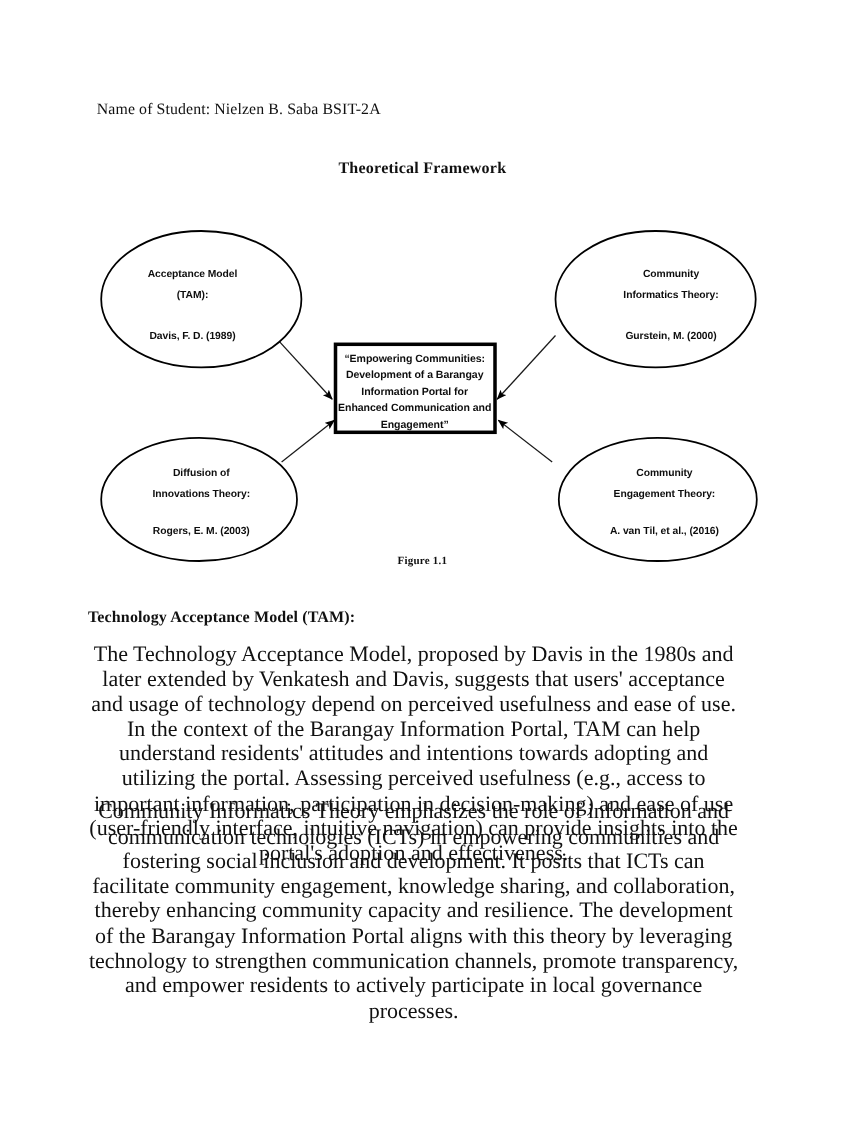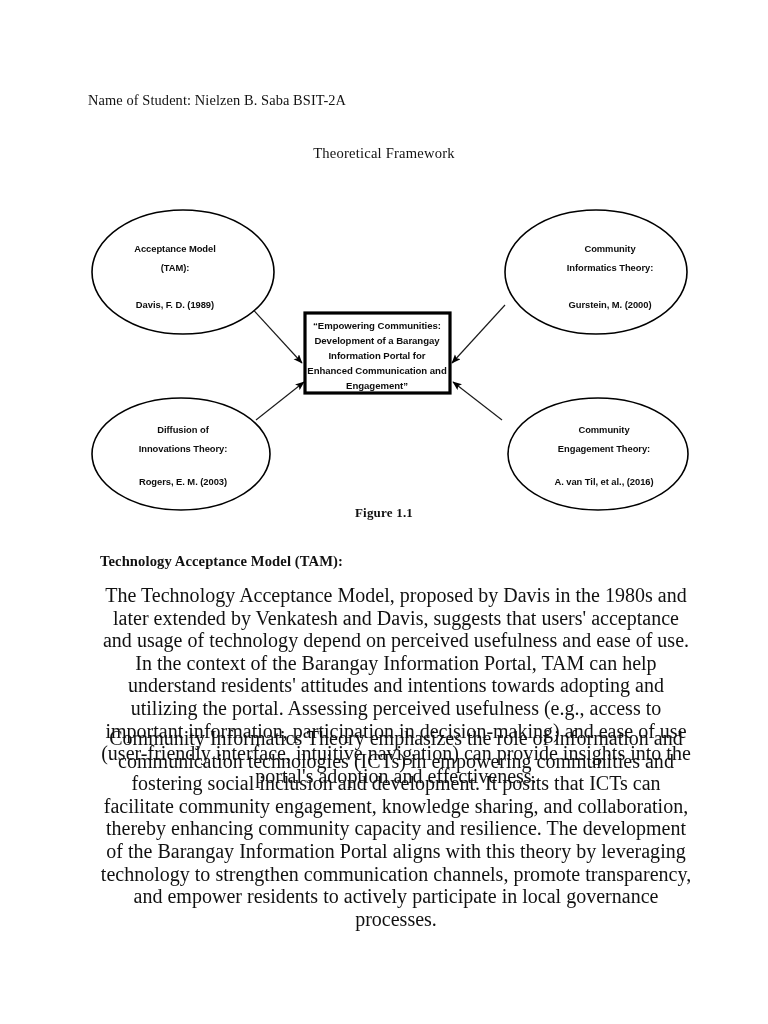--- a/index.html
+++ b/index.html
@@ -37,21 +37,21 @@
   }
 
   
   .framework-title {
     position: absolute;
     left: 0;
     right: 0;
     top: 145px;
     text-align: center;
     font-size: 14.6px;
-    font-weight: normal;
+    font-weight: bold;
     letter-spacing: 0.2px;
   }
 
   
   .diagram {
     position: absolute;
     left: 80px;
     top: 192px;
     width: 620px;
     height: 330px;
@@ -94,29 +94,29 @@
     fill: none;
   }
 
   
   .figure-caption {
     position: absolute;
     left: 0;
     right: 0;
     top: 505px;
     text-align: center;
-    font-size: 13px;
+    font-size: 10px;
     font-weight: bold;
     letter-spacing: 0.2px;
   }
 
   
   .body-block {
     position: absolute;
-    left: 100px;
+    left: 80px;
     width: 592px;
   }
   .section-heading {
     font-size: 14.6px;
     font-weight: bold;
     letter-spacing: 0.1px;
     margin: 0 0 14px 0;
   }
   .section-paragraph {
     font-size: 20px;

